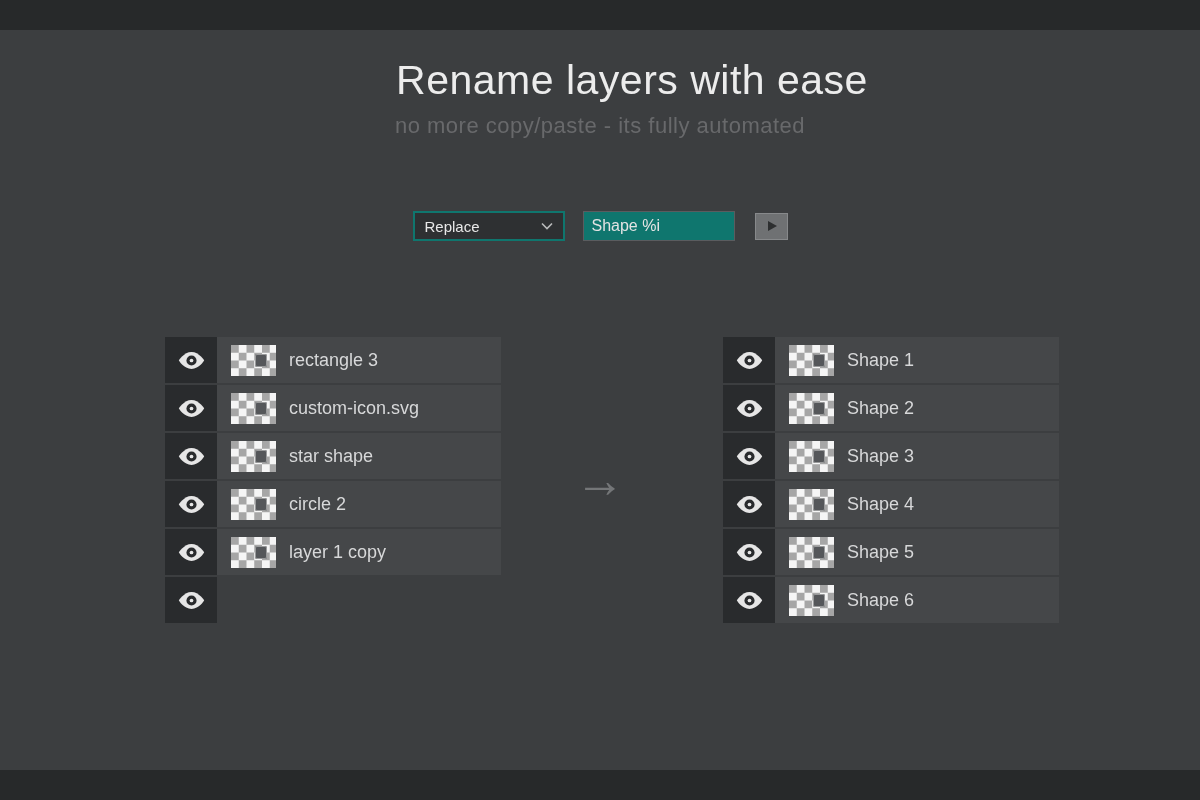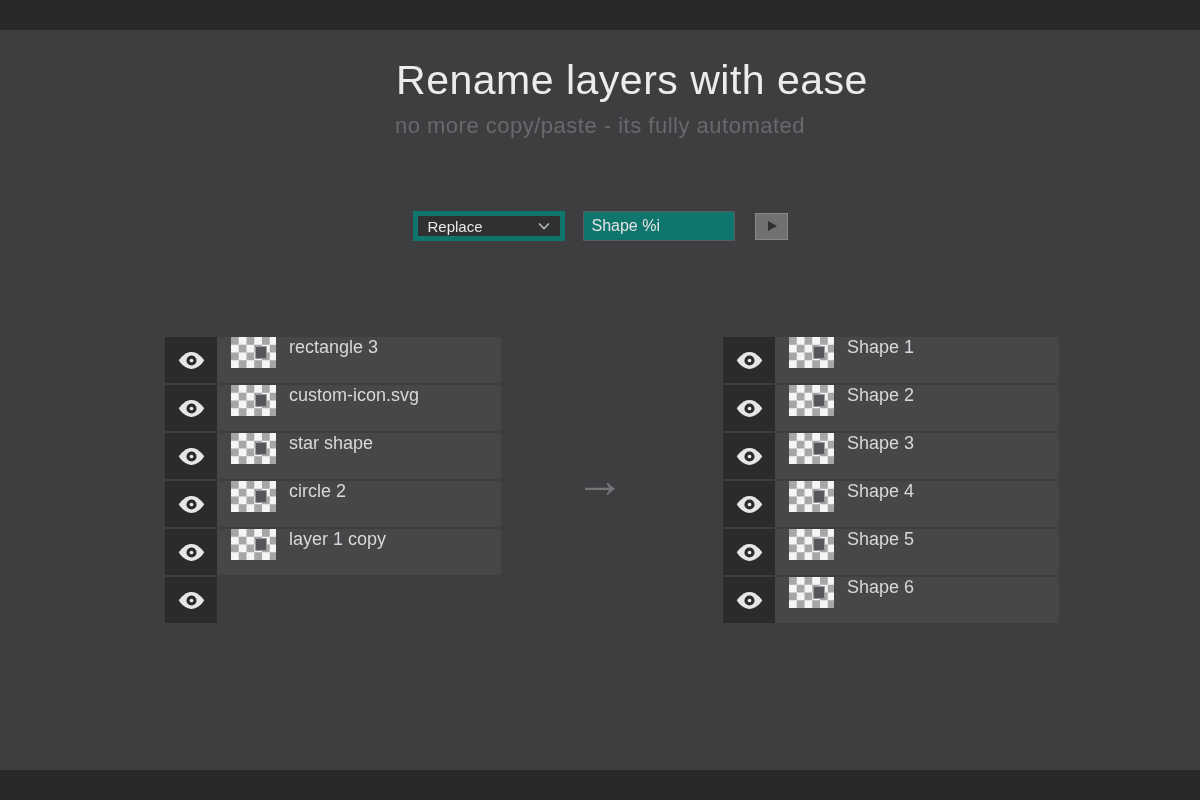--- a/index.html
+++ b/index.html
@@ -20,21 +20,21 @@
     position:absolute;top:113px;left:0;width:100%;text-align:center;
     font-size:22px;color:#68696b;letter-spacing:.5px;
   }
 
   .toolbar{
     position:absolute;top:211px;left:0;width:100%;
     display:flex;justify-content:center;align-items:center;gap:18px;
   }
   .select{
     width:152px;height:30px;box-sizing:border-box;
-    background:#2e3032;border:5px solid #0f766e;
+    background:#2e3032;border:2px solid #0f766e;
     display:flex;align-items:center;justify-content:space-between;
     padding:0 10px;color:#e8e8e8;font-size:15px;cursor:default;
   }
   .chev{display:flex;align-items:center;}
   .text-input{
     width:152px;height:30px;box-sizing:border-box;
     background:#0f766e;border:1px solid #5a5c5f;
     color:#e3e3e3;font-size:16px;padding:0 8px;outline:none;
     font-family:"Liberation Sans", sans-serif;
   }
@@ -55,21 +55,21 @@
     display:flex;flex-direction:column;gap:2px;
   }
   .panel.before{left:165px;}
   .panel.after{left:699px;padding-left:24px;}
 
   .layer-row{display:flex;height:46px;}
   .eye-cell{
     flex:0 0 52px;background:#292b2d;
     display:flex;align-items:center;justify-content:center;cursor:pointer;
   }
-  .layer-main{flex:1;background:#454749;display:flex;}
+  .layer-main{flex:1;background:#454749;display:flex;align-items:center;}
   .thumb{
     width:45px;height:31px;margin-left:14px;position:relative;flex:0 0 45px;
     background:conic-gradient(#f5f5f5 25%, #a6a6a6 0 50%, #f5f5f5 0 75%, #a6a6a6 0);
     background-size:15.5px 15.5px;
   }
   .thumb-mark{
     position:absolute;right:9px;top:9px;width:12px;height:13px;
     background:#55575a;border-radius:2px;box-shadow:inset 0 0 0 1px #9a9b9c;
   }
   .layer-label{margin-left:13px;color:#d7d8d9;font-size:18px;white-space:nowrap;}

